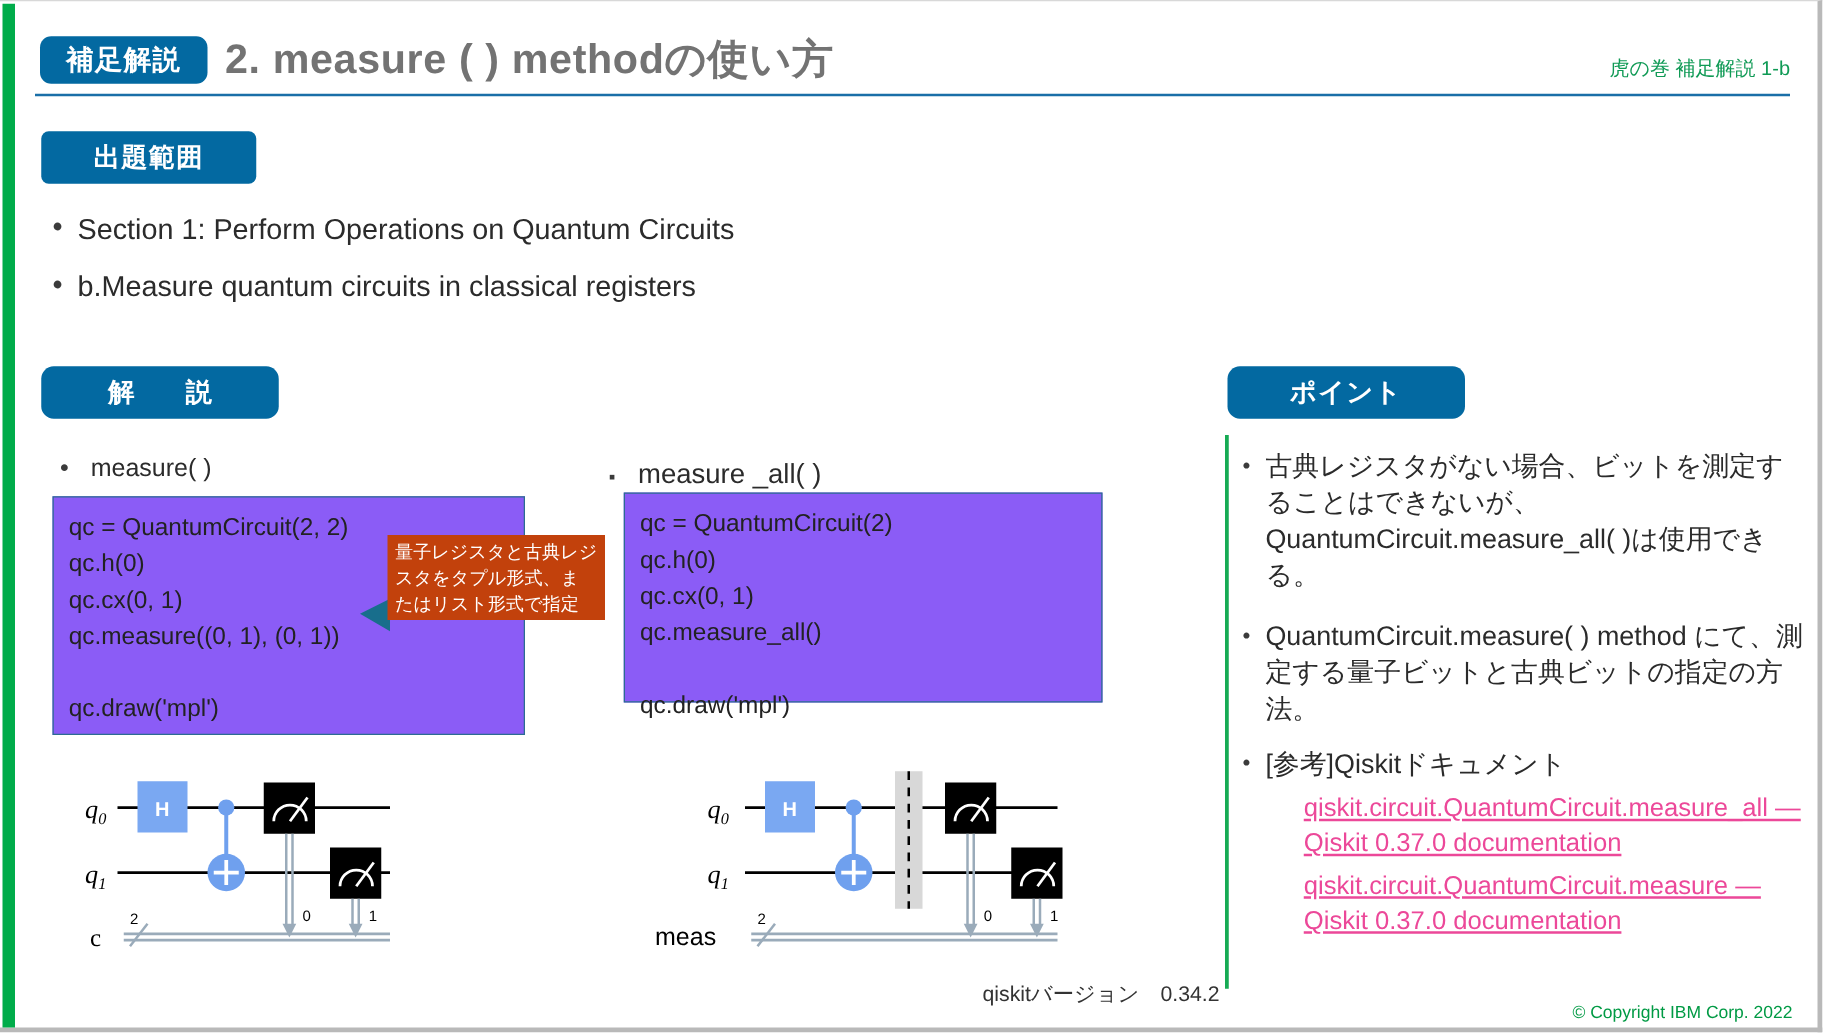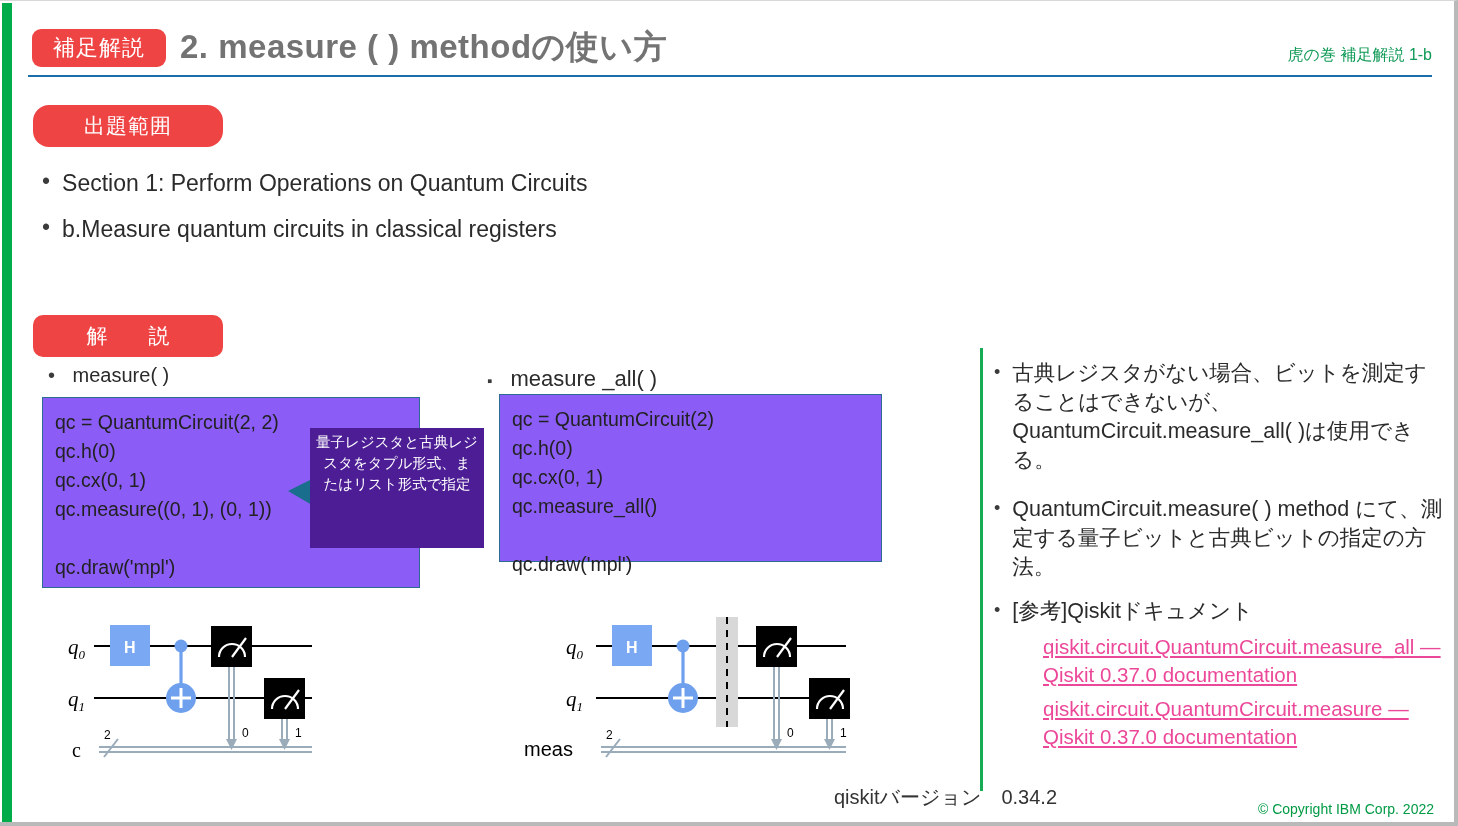--- a/index.html
+++ b/index.html
@@ -28,24 +28,24 @@
     top: 2px;
     width: 10px;
     height: 820px;
     background: #00ac4a;
   }
   
   .badge {
     display: inline-flex;
     align-items: center;
     justify-content: center;
-    background: #ef4444;
+    background: #0369a1;
     color: #ffffff;
     border-radius: 9px;
-    font-weight: normal;
+    font-weight: bold;
     letter-spacing: 1px;
   }
   #header-badge {
     position: absolute;
     left: 32px;
     top: 28px;
     width: 134px;
     height: 38px;
     font-size: 22px;
   }
@@ -73,24 +73,24 @@
     top: 74px;
     width: 1404px;
     height: 2px;
     background: #1a6fa8;
   }
   
   #scope-badge {
     position: absolute;
     left: 33px;
     top: 104px;
-    width: 190px;
+    width: 172px;
     height: 42px;
     font-size: 21px;
-    border-radius: 16px;
+    border-radius: 6px;
   }
   .bullet-line {
     position: absolute;
     display: flex;
     align-items: flex-start;
     color: #2b2b2b;
     white-space: nowrap;
   }
   .bullet-dot {
     color: #3b3b3b;
@@ -103,21 +103,20 @@
   #explain-badge {
     position: absolute;
     left: 33px;
     top: 292px;
     width: 190px;
     height: 42px;
     font-size: 21px;
     border-radius: 10px;
     letter-spacing: 10px;
     text-indent: 10px;
-    margin-top: 22px;
   }
   #point-badge {
     position: absolute;
     left: 982px;
     top: 292px;
     width: 190px;
     height: 42px;
     font-size: 21px;
     border-radius: 10px;
   }
@@ -159,26 +158,26 @@
     white-space: pre;
   }
   #code-left  { left: 42px;  top: 396px; width: 378px; height: 191px; }
   #code-right { left: 499px; top: 393px; width: 383px; height: 168px; }
   
   #callout {
     position: absolute;
     left: 310px;
     top: 427px;
     width: 174px;
-    height: 120px;
-    background: #4c1d95;
+    height: 68px;
+    background: #c2410c;
     color: #ffffff;
     font-size: 14.5px;
     line-height: 21px;
-    text-align: center;
+    text-align: left;
     padding: 4px 6px 0 6px;
     box-sizing: border-box;
   }
   #callout-tail {
     position: absolute;
     left: 288px;
     top: 478px;
     width: 0;
     height: 0;
     border-top: 12px solid transparent;
@@ -216,24 +215,23 @@
     font-size: 20.5px;
     line-height: 28px;
     margin-bottom: 6px;
     cursor: pointer;
   }
   
   #qiskit-version {
     position: absolute;
     left: 786px;
     top: 783px;
-    font-size: 20px;
+    font-size: 17px;
     color: #333333;
     white-space: nowrap;
-    margin-left: 48px;
   }
   #copyright {
     position: absolute;
     right: 20px;
     top: 800px;
     font-size: 14px;
     color: #009a44;
     white-space: nowrap;
     text-align: center;
   }
@@ -255,20 +253,21 @@
   <div class="bullet-line" id="scope-item-0">
     <span class="bullet-dot">•</span>
     <span>Section 1: Perform Operations on Quantum Circuits</span>
   </div>
   <div class="bullet-line" id="scope-item-1">
     <span class="bullet-dot">•</span>
     <span>b.Measure quantum circuits in classical registers</span>
   </div>
 
   <div class="badge" id="explain-badge">解　説</div>
+  <div class="badge" id="point-badge">ポイント</div>
   <div id="col-divider"></div>
 
   <div id="sub-a-label">
     <span class="bullet-dot">•</span>
     <span>measure( )</span>
   </div>
   <div id="sub-b-label">
     <span class="bullet-dot" style="font-size:15px">▪</span>
     <span>measure _all( )</span>
   </div>

